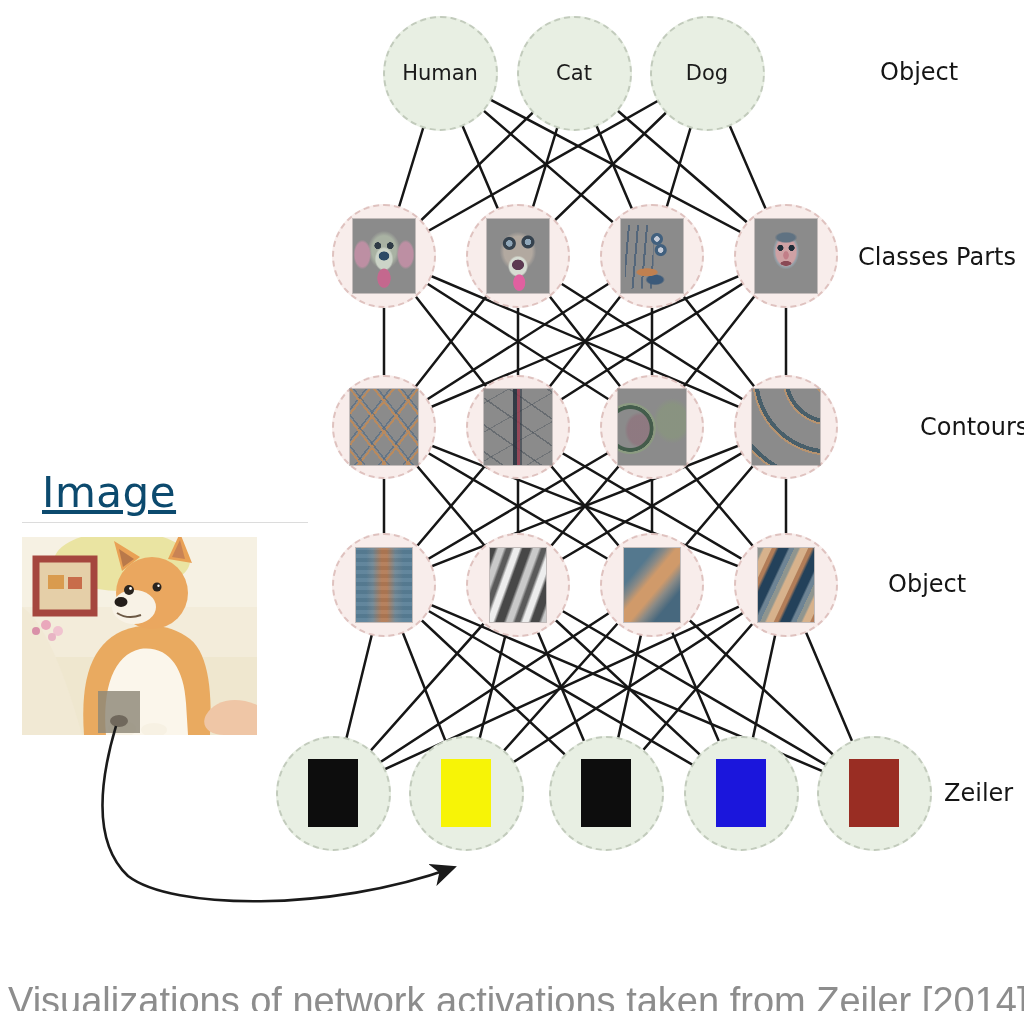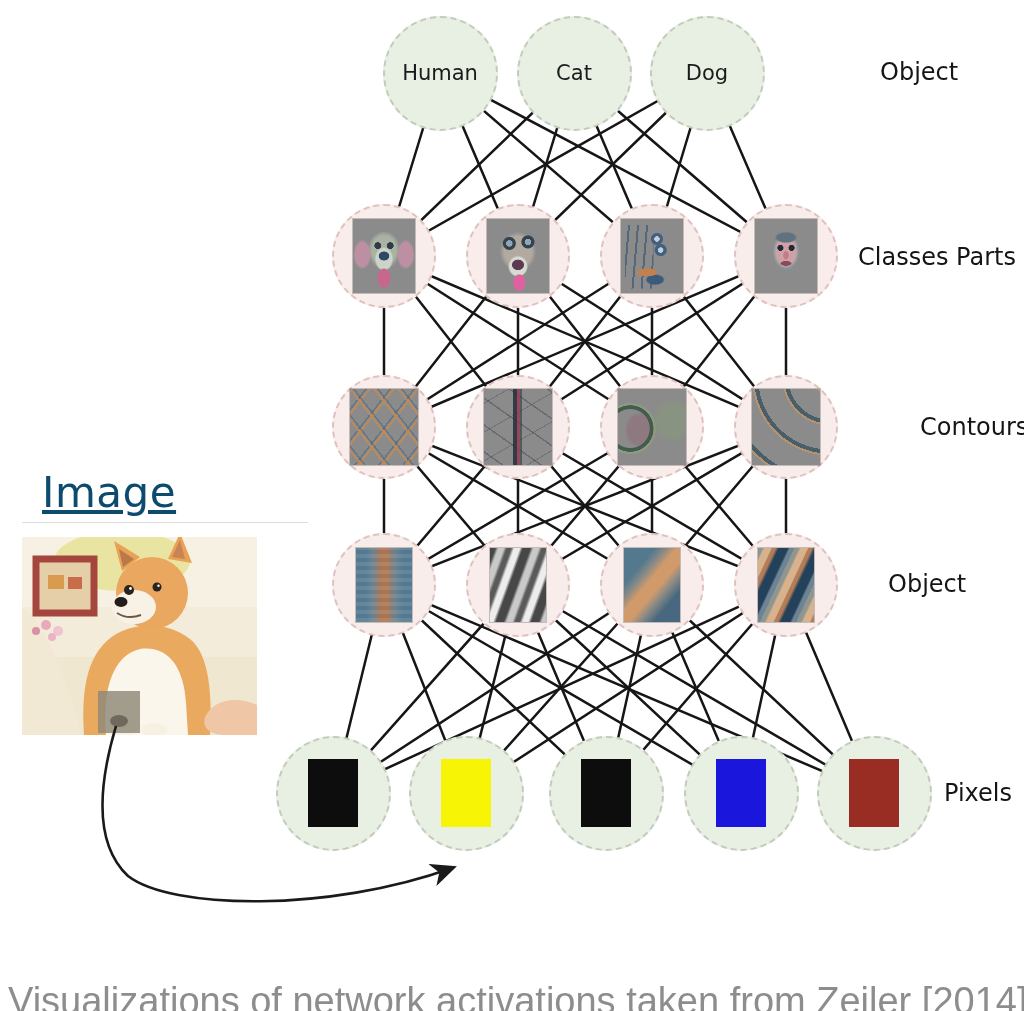--- a/index.html
+++ b/index.html
@@ -261,17 +261,17 @@
       </div>
       <div class="node green" style="left: 816.5px; top: 735.5px; height: 115px; width: 115px;">
         <div class="patch pixel-square" style="width: 50px; height: 68px; background: rgb(153, 45, 35);"></div>
       </div>
     </div>
 
   <div class="row-label" style="left: 880px; top: 72px;">Object</div>
   <div class="row-label" style="left: 858px; top: 257px;">Classes Parts</div>
   <div class="row-label" style="left: 920px; top: 427px;">Contours</div>
   <div class="row-label" style="left: 888px; top: 584px;">Object</div>
-  <div class="row-label" style="left: 944px; top: 793px;">Pixels</div>
+  <div class="row-label" style="left: 944px; top: 793px;">Zeiler</div>
 
   <div class="caption">Visualizations of network activations taken from Zeiler [2014]</div>
 
 </div>
 
 </body></html>

